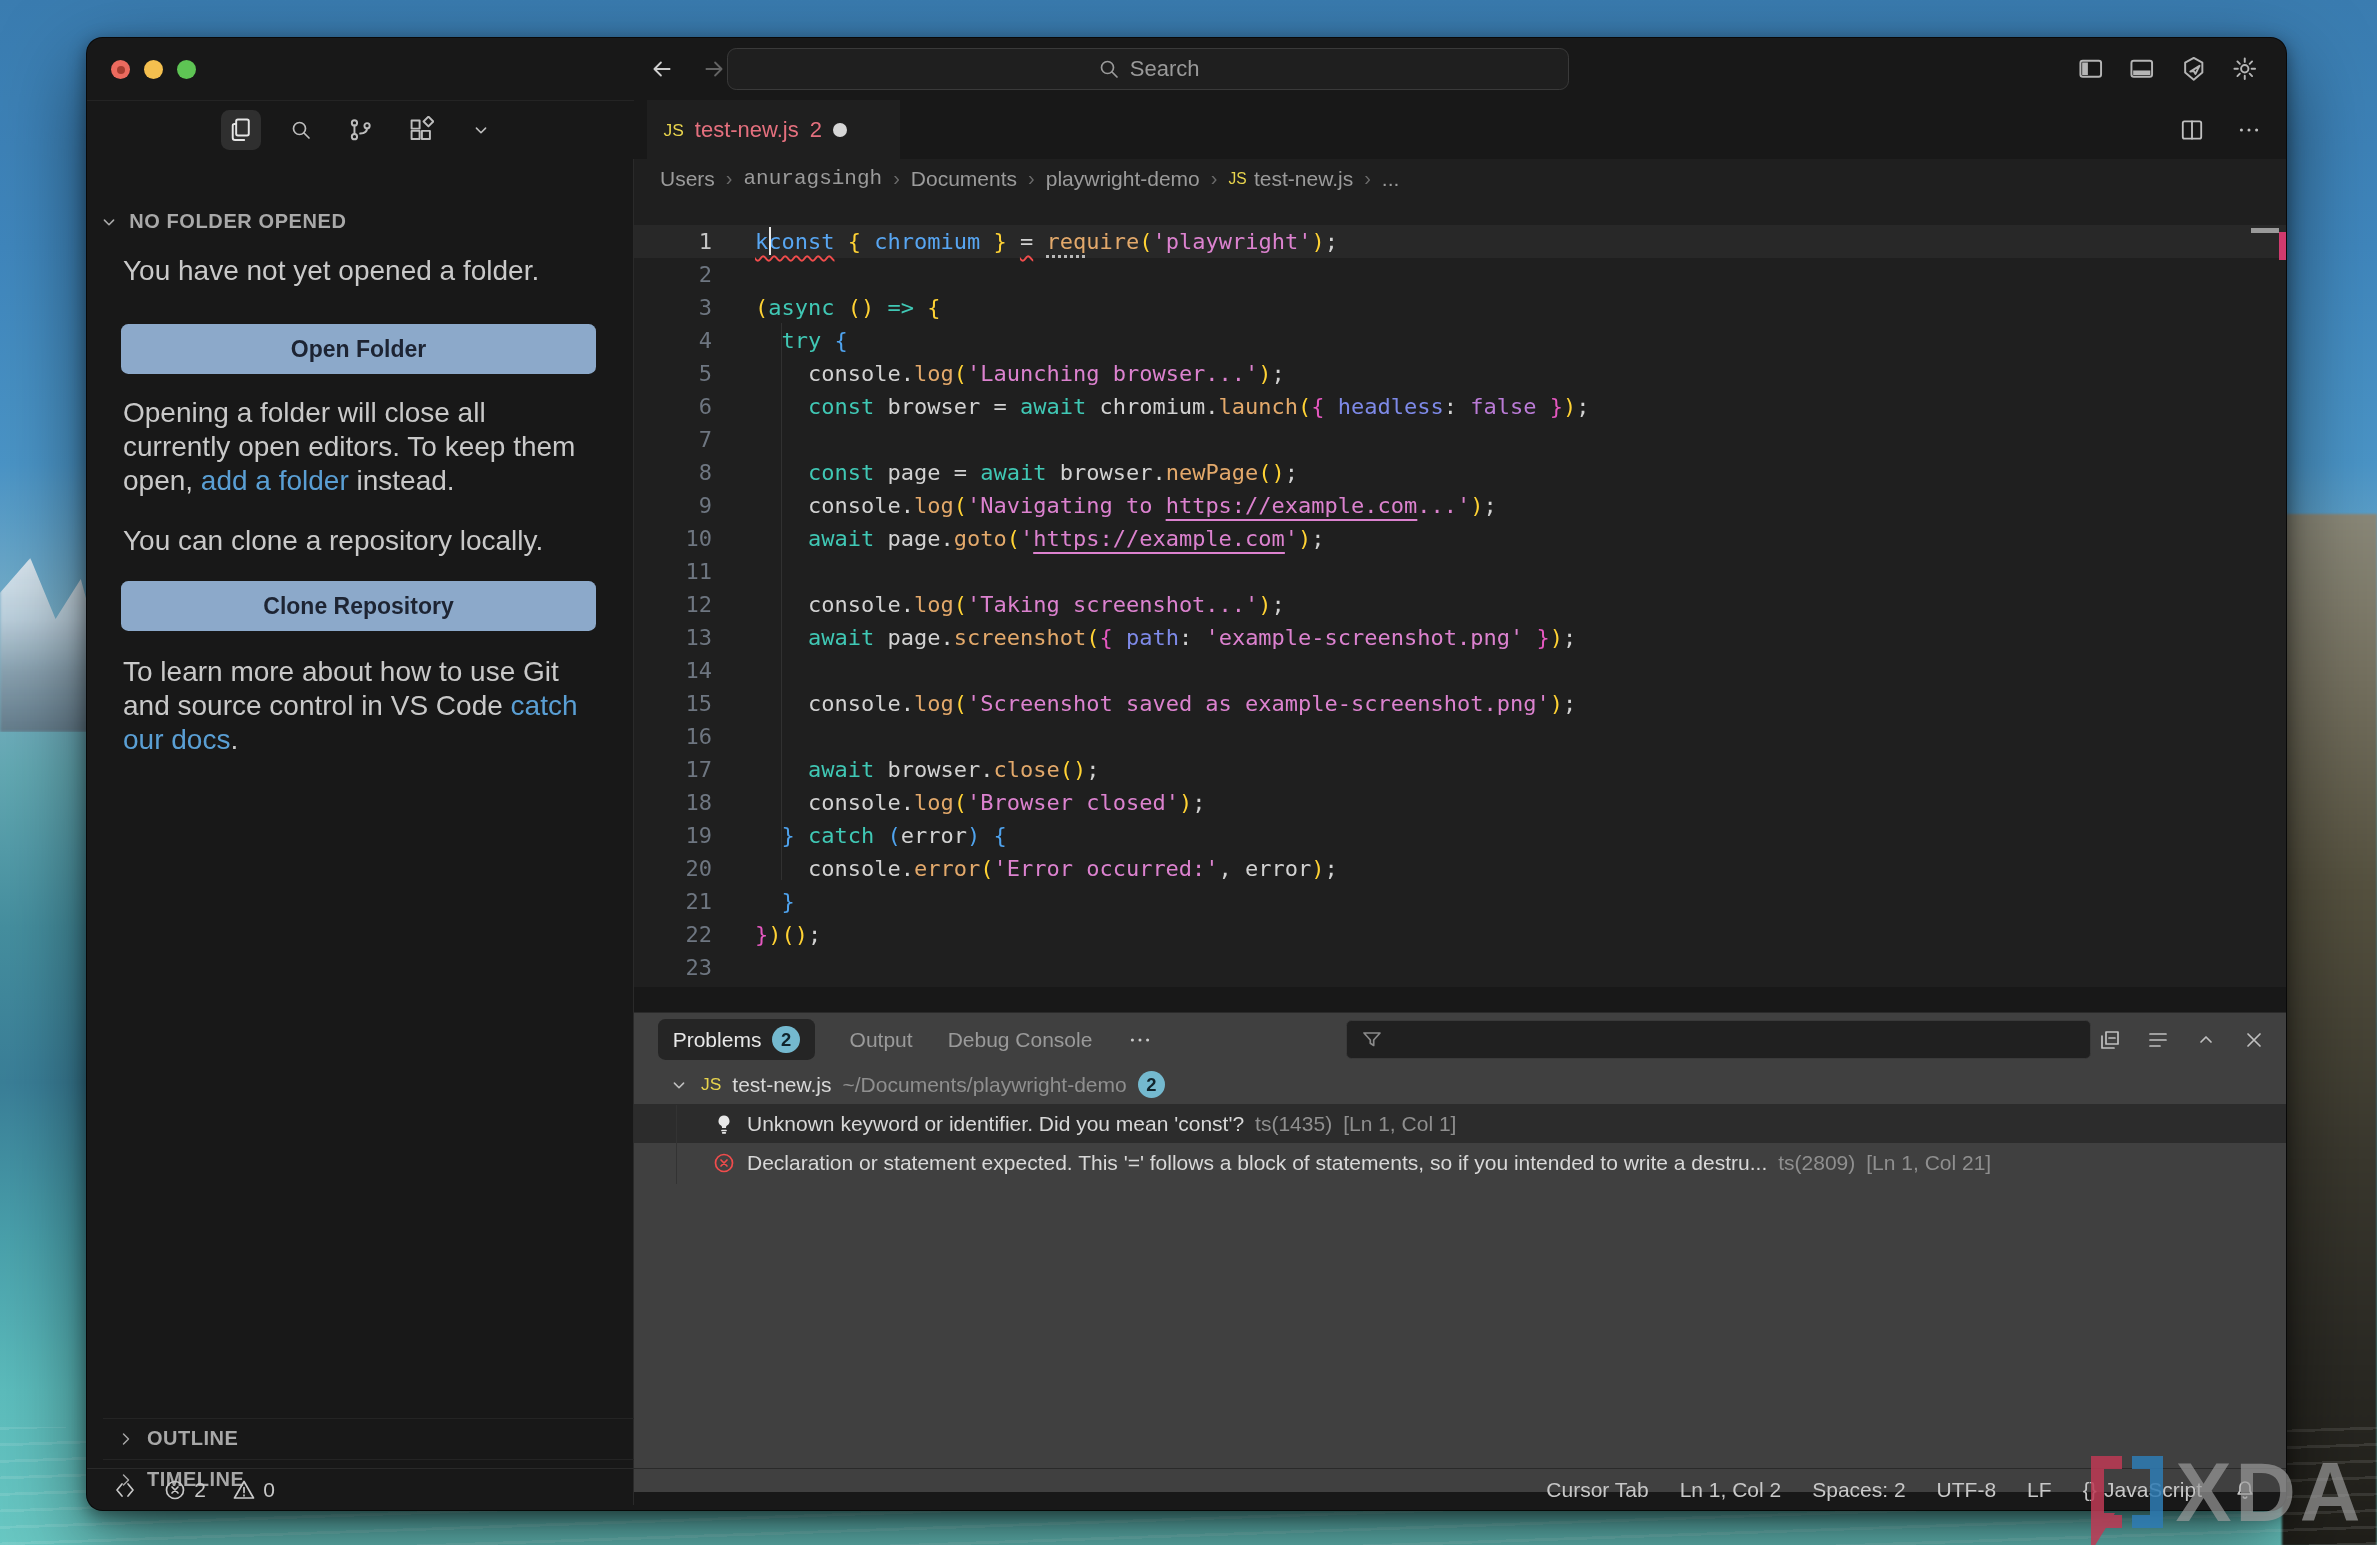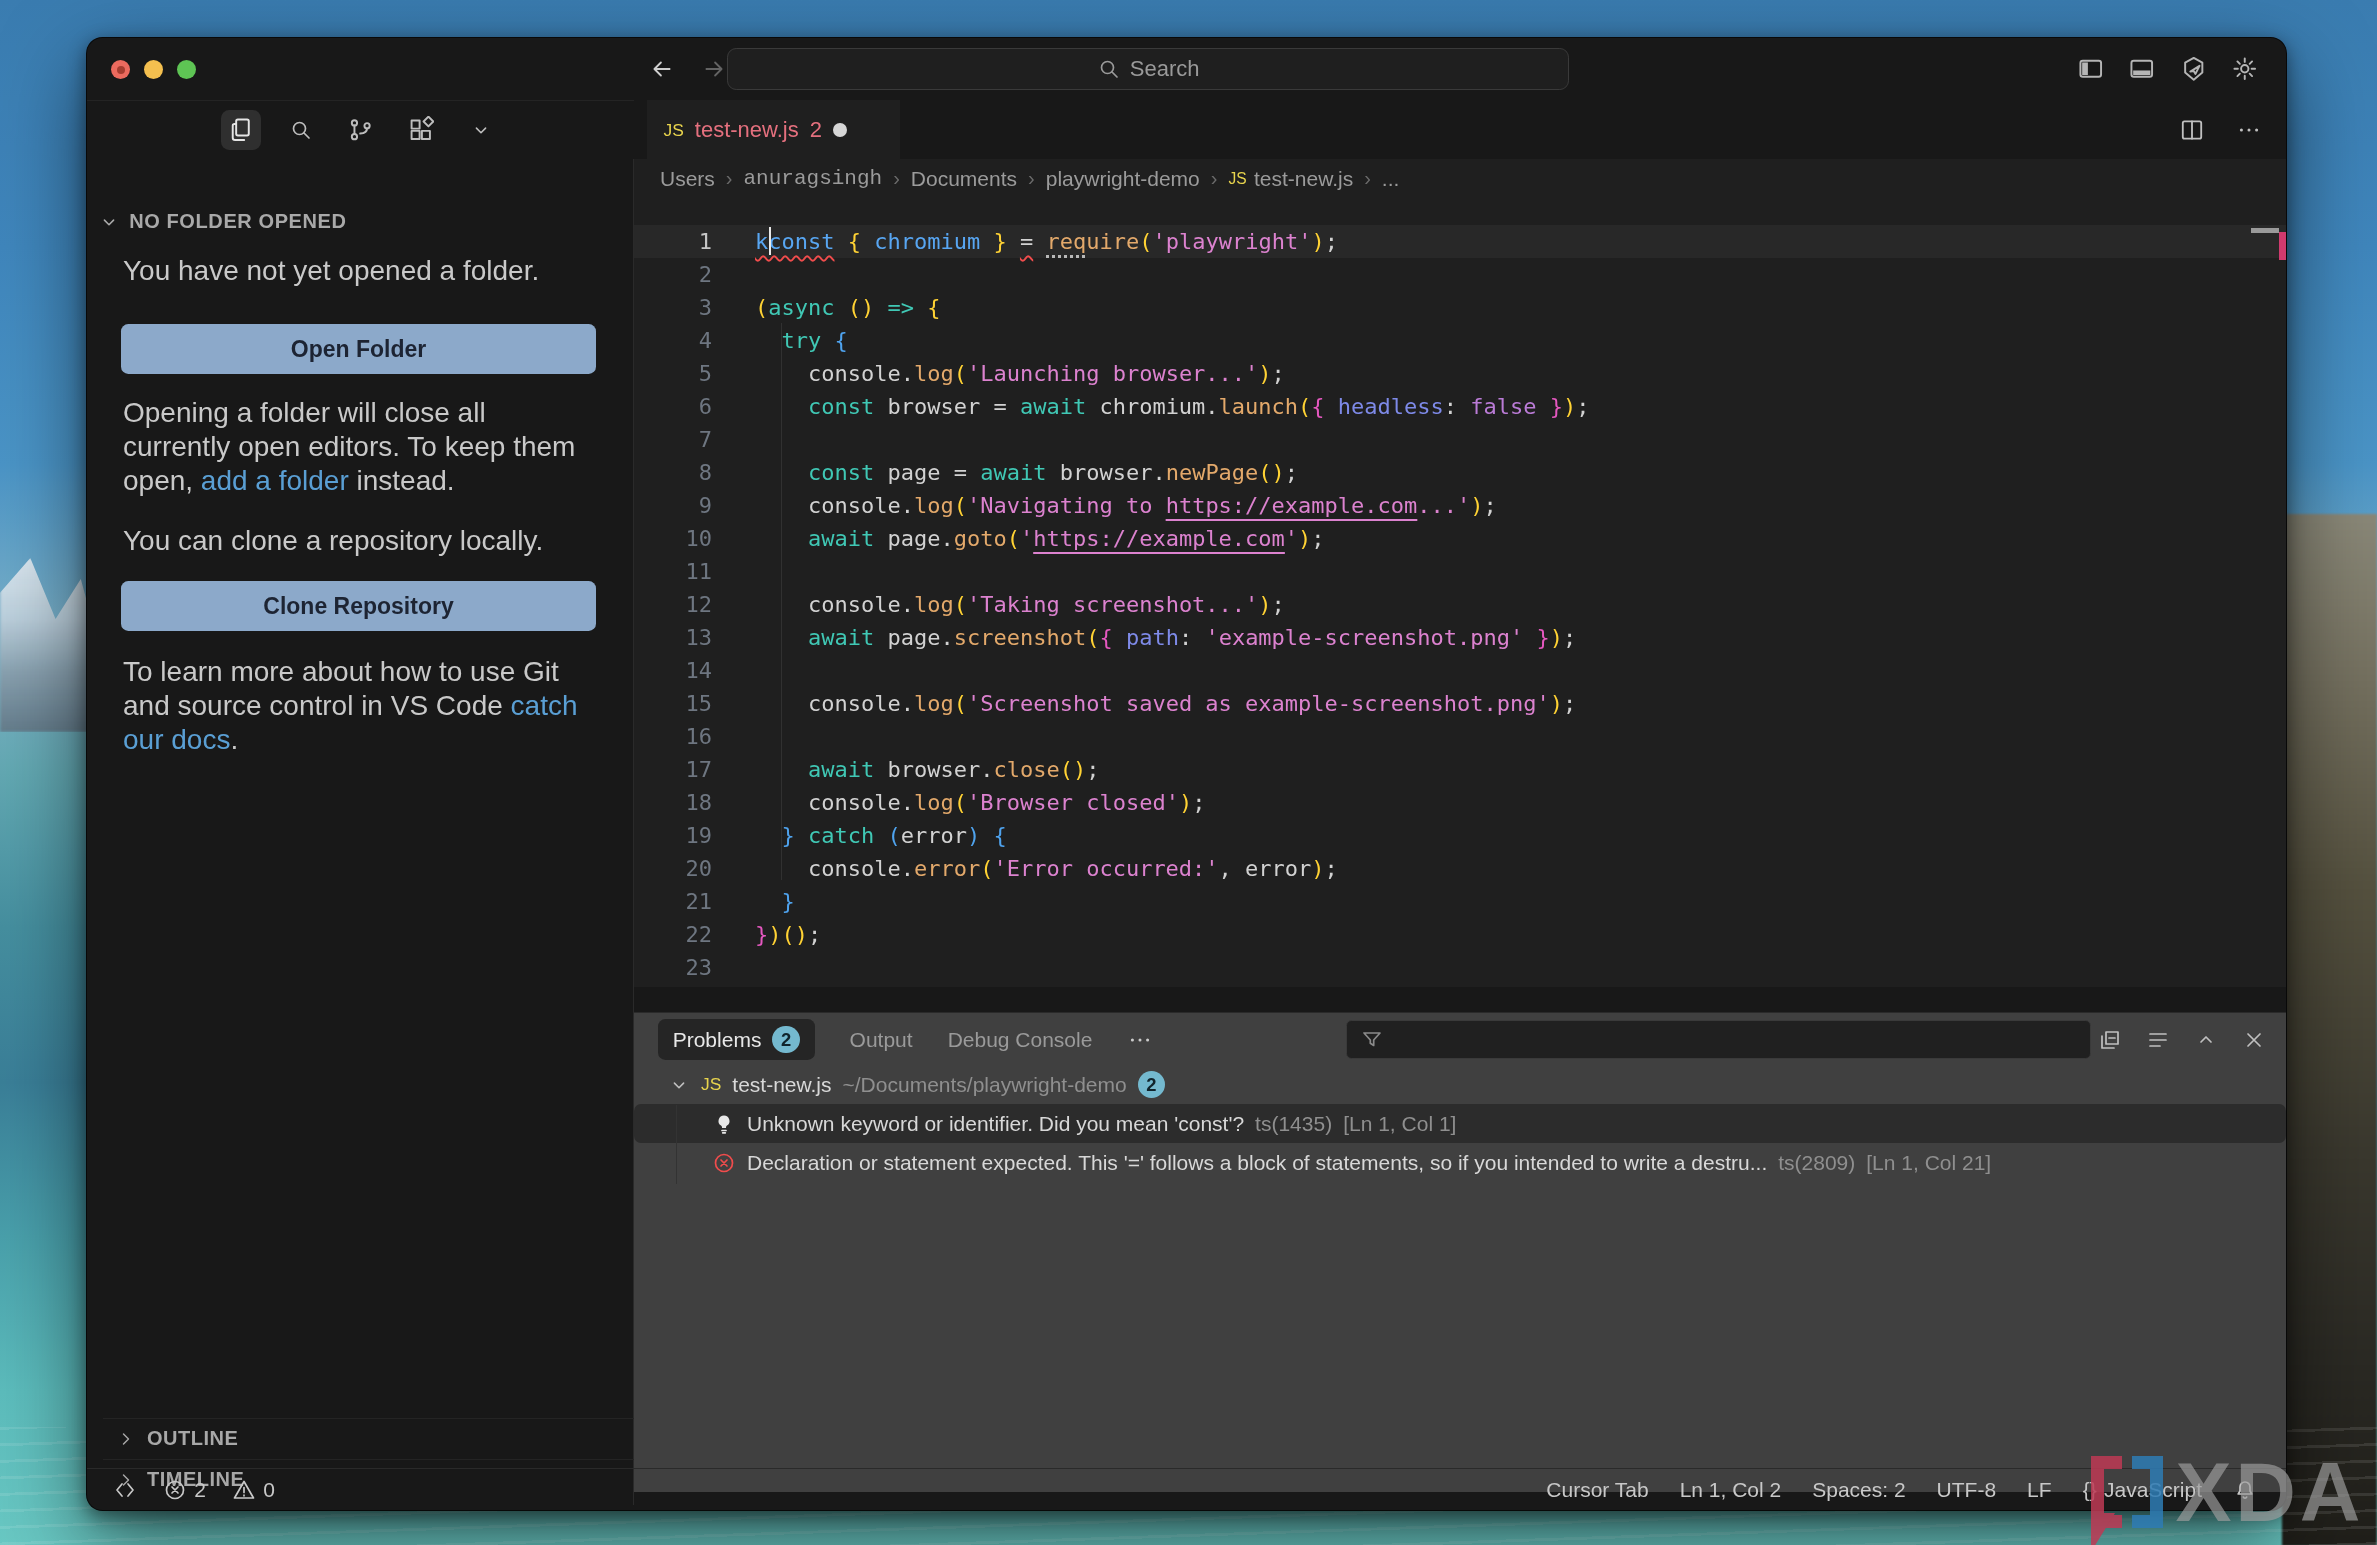--- a/index.html
+++ b/index.html
@@ -401,21 +401,21 @@
               <svg width="22" height="22" viewBox="0 0 24 24" fill="none" stroke="currentColor" stroke-width="1.7" stroke-linecap="round" stroke-linejoin="round">
                 <path d="M7 10l5 5 5-5"></path>
               </svg>
             </span>
           <span class="js-badge">JS</span>
           <span>test-new.js</span>
           <span class="dim">~/Documents/playwright-demo</span>
           <span class="badge">2</span>
         </div>
         <div id="problem-rows">
-            <div class="prow sel" style="padding-left: 78px; border-radius: 7px;">
+            <div class="prow sel" style="padding-left: 78px;">
               <span class="icon">
                 <svg width="24" height="24" viewBox="0 0 24 24" fill="none" stroke="currentColor" stroke-width="1.7" stroke-linecap="round" stroke-linejoin="round">
                   <path d="M12 3.5a5.5 5.5 0 0 1 3 10.1c-.6.4-1 1-1 1.7v.7h-4v-.7c0-.7-.4-1.3-1-1.7a5.5 5.5 0 0 1 3-10.1z" fill="#e8e8e8" stroke="none"></path>
                   <path d="M10 18.5h4M10.7 20.8h2.6" stroke="#e8e8e8"></path>
                 </svg>
               </span>
               <span>Unknown keyword or identifier. Did you mean 'const'?</span>
               <span class="dim">ts(1435)</span>
               <span class="dim">[Ln 1, Col 1]</span>
             </div>

